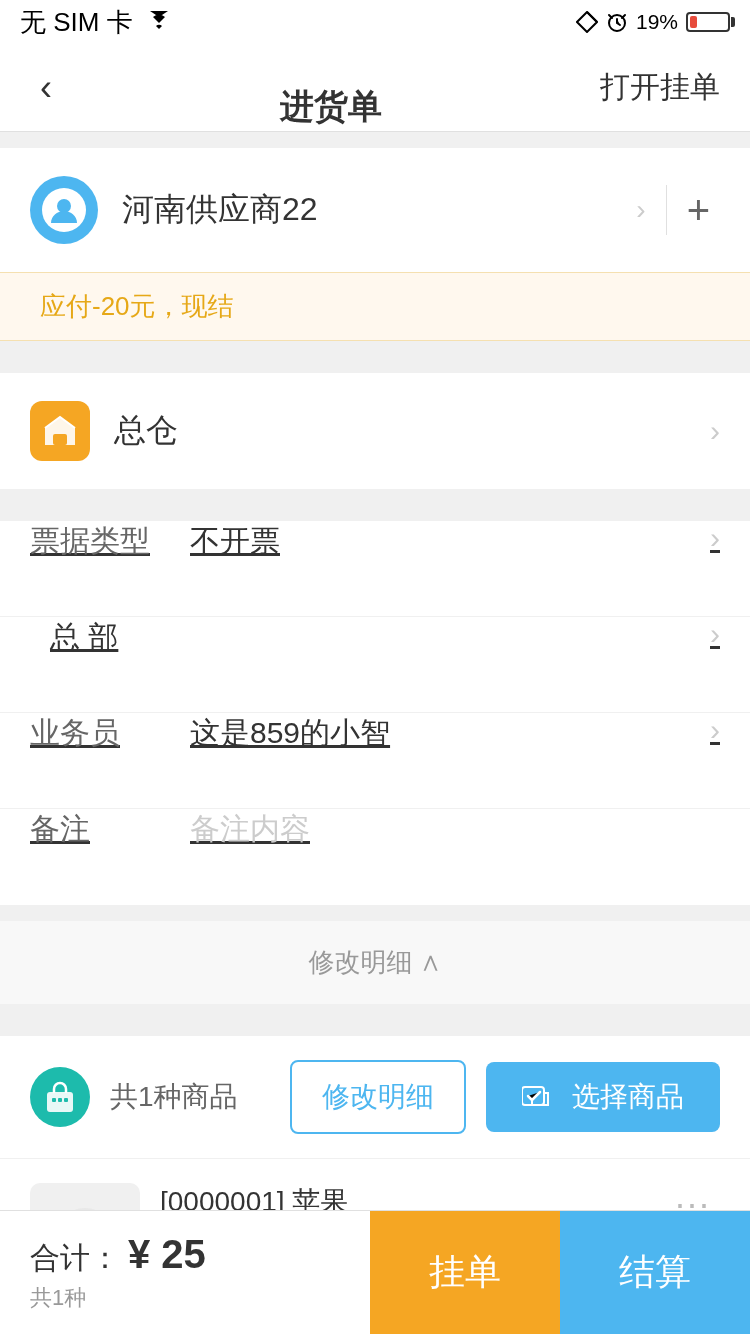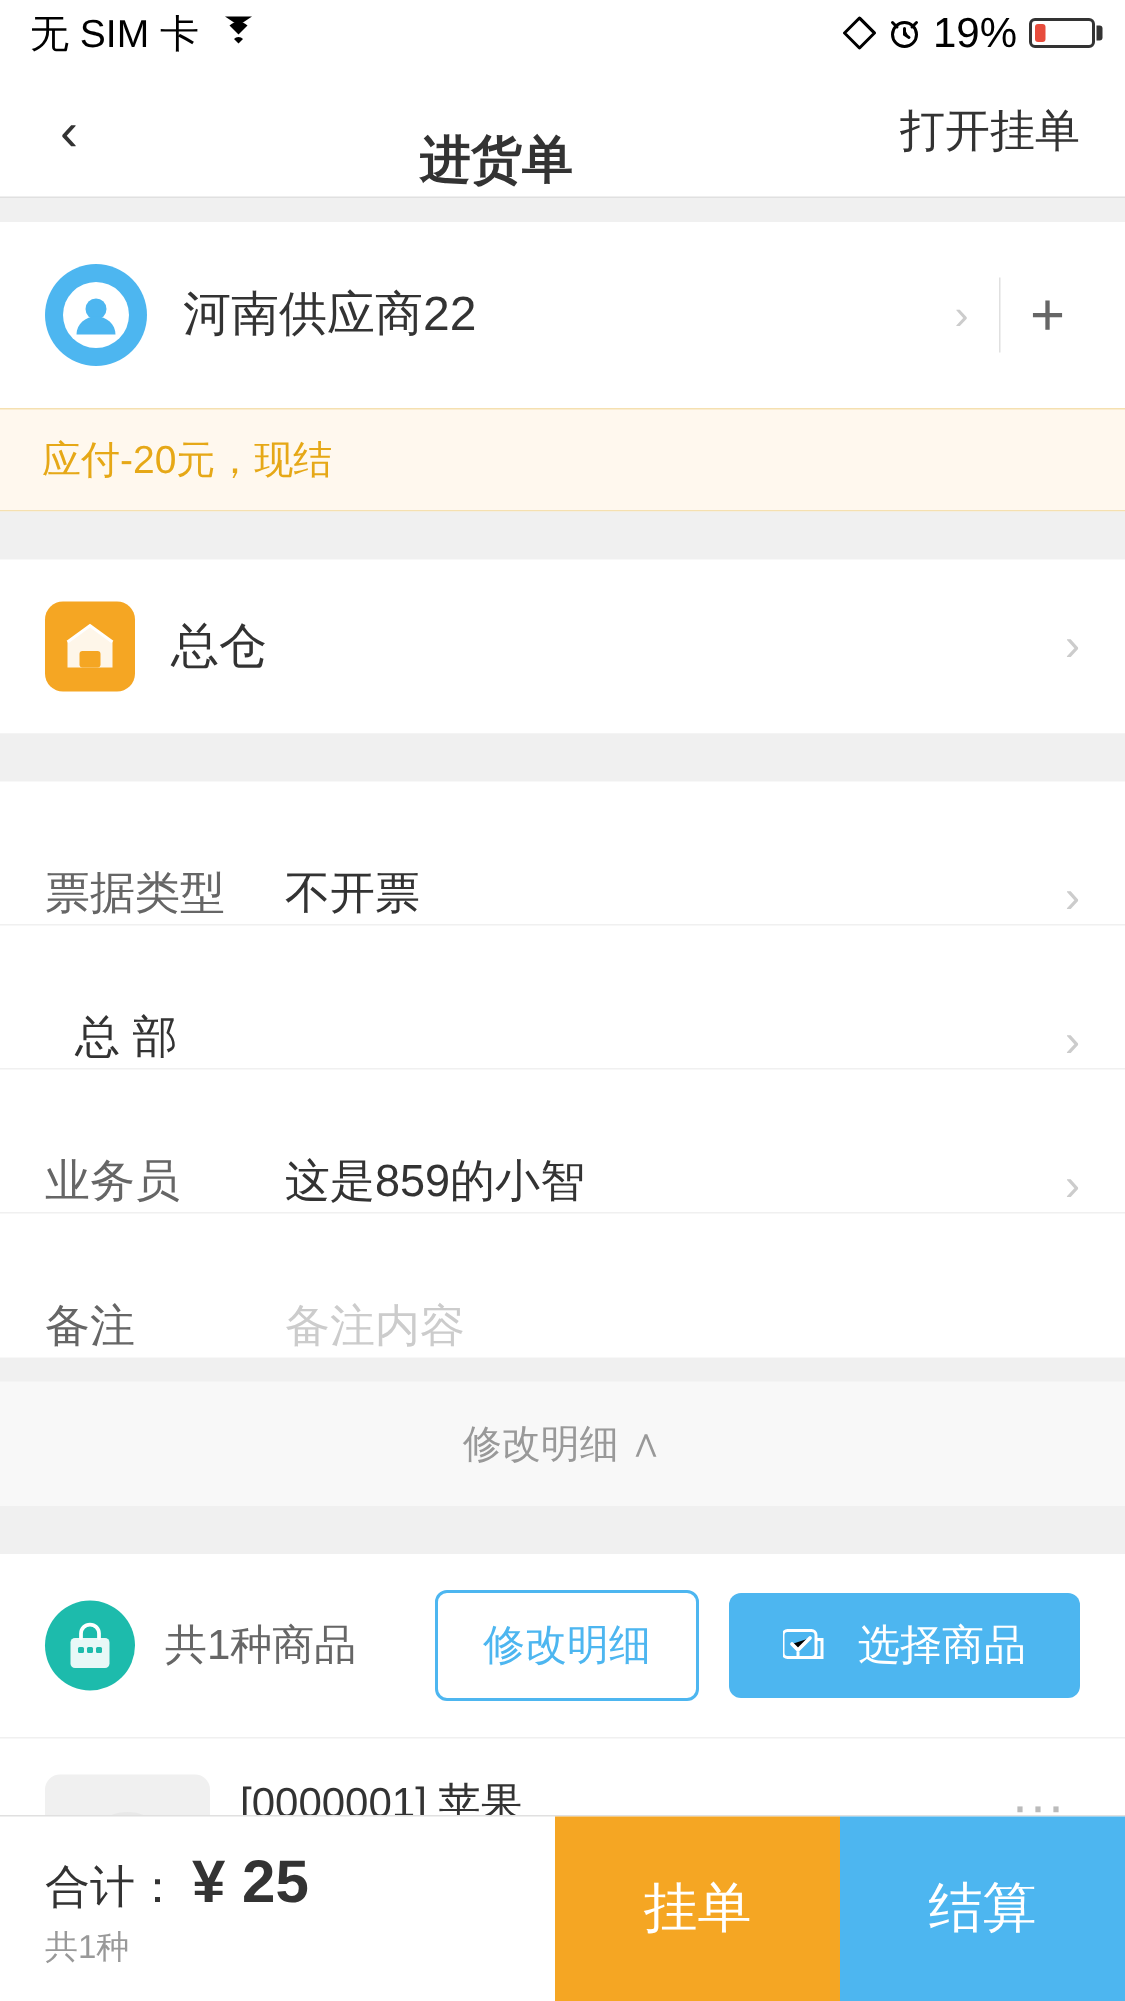--- a/index.html
+++ b/index.html
@@ -19,21 +19,21 @@
       height: 44px;
       display: flex;
       align-items: center;
       justify-content: space-between;
       padding: 0 20px;
       font-size: 26px;
       color: #000;
     }
     .status-bar-left { display: flex; align-items: center; gap: 10px; }
     .status-bar-center { font-size: 30px; font-weight: 600; }
-    .status-bar-right { display: flex; align-items: center; gap: 8px; font-size: 28px; }
+    .status-bar-right { display: flex; align-items: center; gap: 8px; font-size: 21px; }
     .battery-icon {
       width: 44px; height: 20px; border: 2px solid #333; border-radius: 4px; position: relative; display: inline-flex; align-items: center; padding: 2px;
     }
     .battery-icon::after { content: ''; position: absolute; right: -7px; top: 50%; transform: translateY(-50%); width: 4px; height: 10px; background: #333; border-radius: 0 2px 2px 0; }
     .battery-fill { height: 100%; width: 20%; background: #e74c3c; border-radius: 2px; }
 
     
     .nav-bar {
       background: #fff;
       height: 88px;
@@ -97,21 +97,21 @@
     .chevron-btn {
       color: #ccc; font-size: 28px; padding: 0 10px;
       display: flex; align-items: center;
     }
     .divider-v { width: 1px; background: #e0e0e0; height: 50px; margin: 0 10px; }
     .plus-btn { color: #666; font-size: 40px; padding: 0 10px; cursor: pointer; }
 
     
     .notice-bar {
       background: #fff8ee;
-      padding: 16px 28px;
+      padding: 16px 40px;
       font-size: 26px;
       color: #e6a817;
       border-top: 1px solid #f5e0b0;
       border-bottom: 1px solid #f5e0b0;
     }
 
     
     .warehouse-row {
       background: #fff;
       display: flex;
@@ -124,24 +124,25 @@
       display: flex; align-items: center; justify-content: center;
       margin-right: 24px; flex-shrink: 0;
     }
     .warehouse-icon svg { width: 34px; height: 34px; fill: #fff; }
     .warehouse-name { flex: 1; font-size: 32px; color: #333; }
 
     
     .form-section { background: #fff; margin-top: 16px; }
     .form-row {
       display: flex;
-      align-items: flex-end;
+      align-items: flex-start;
       padding: 0 30px;
       height: 96px;
       border-bottom: 1px solid #f0f0f0;
+      text-decoration: underline;
     }
     .form-row:last-child { border-bottom: none; }
     .form-label {
       font-size: 30px;
       color: #666;
       width: 140px;
       flex-shrink: 0;
     }
     .form-value {
       flex: 1;

